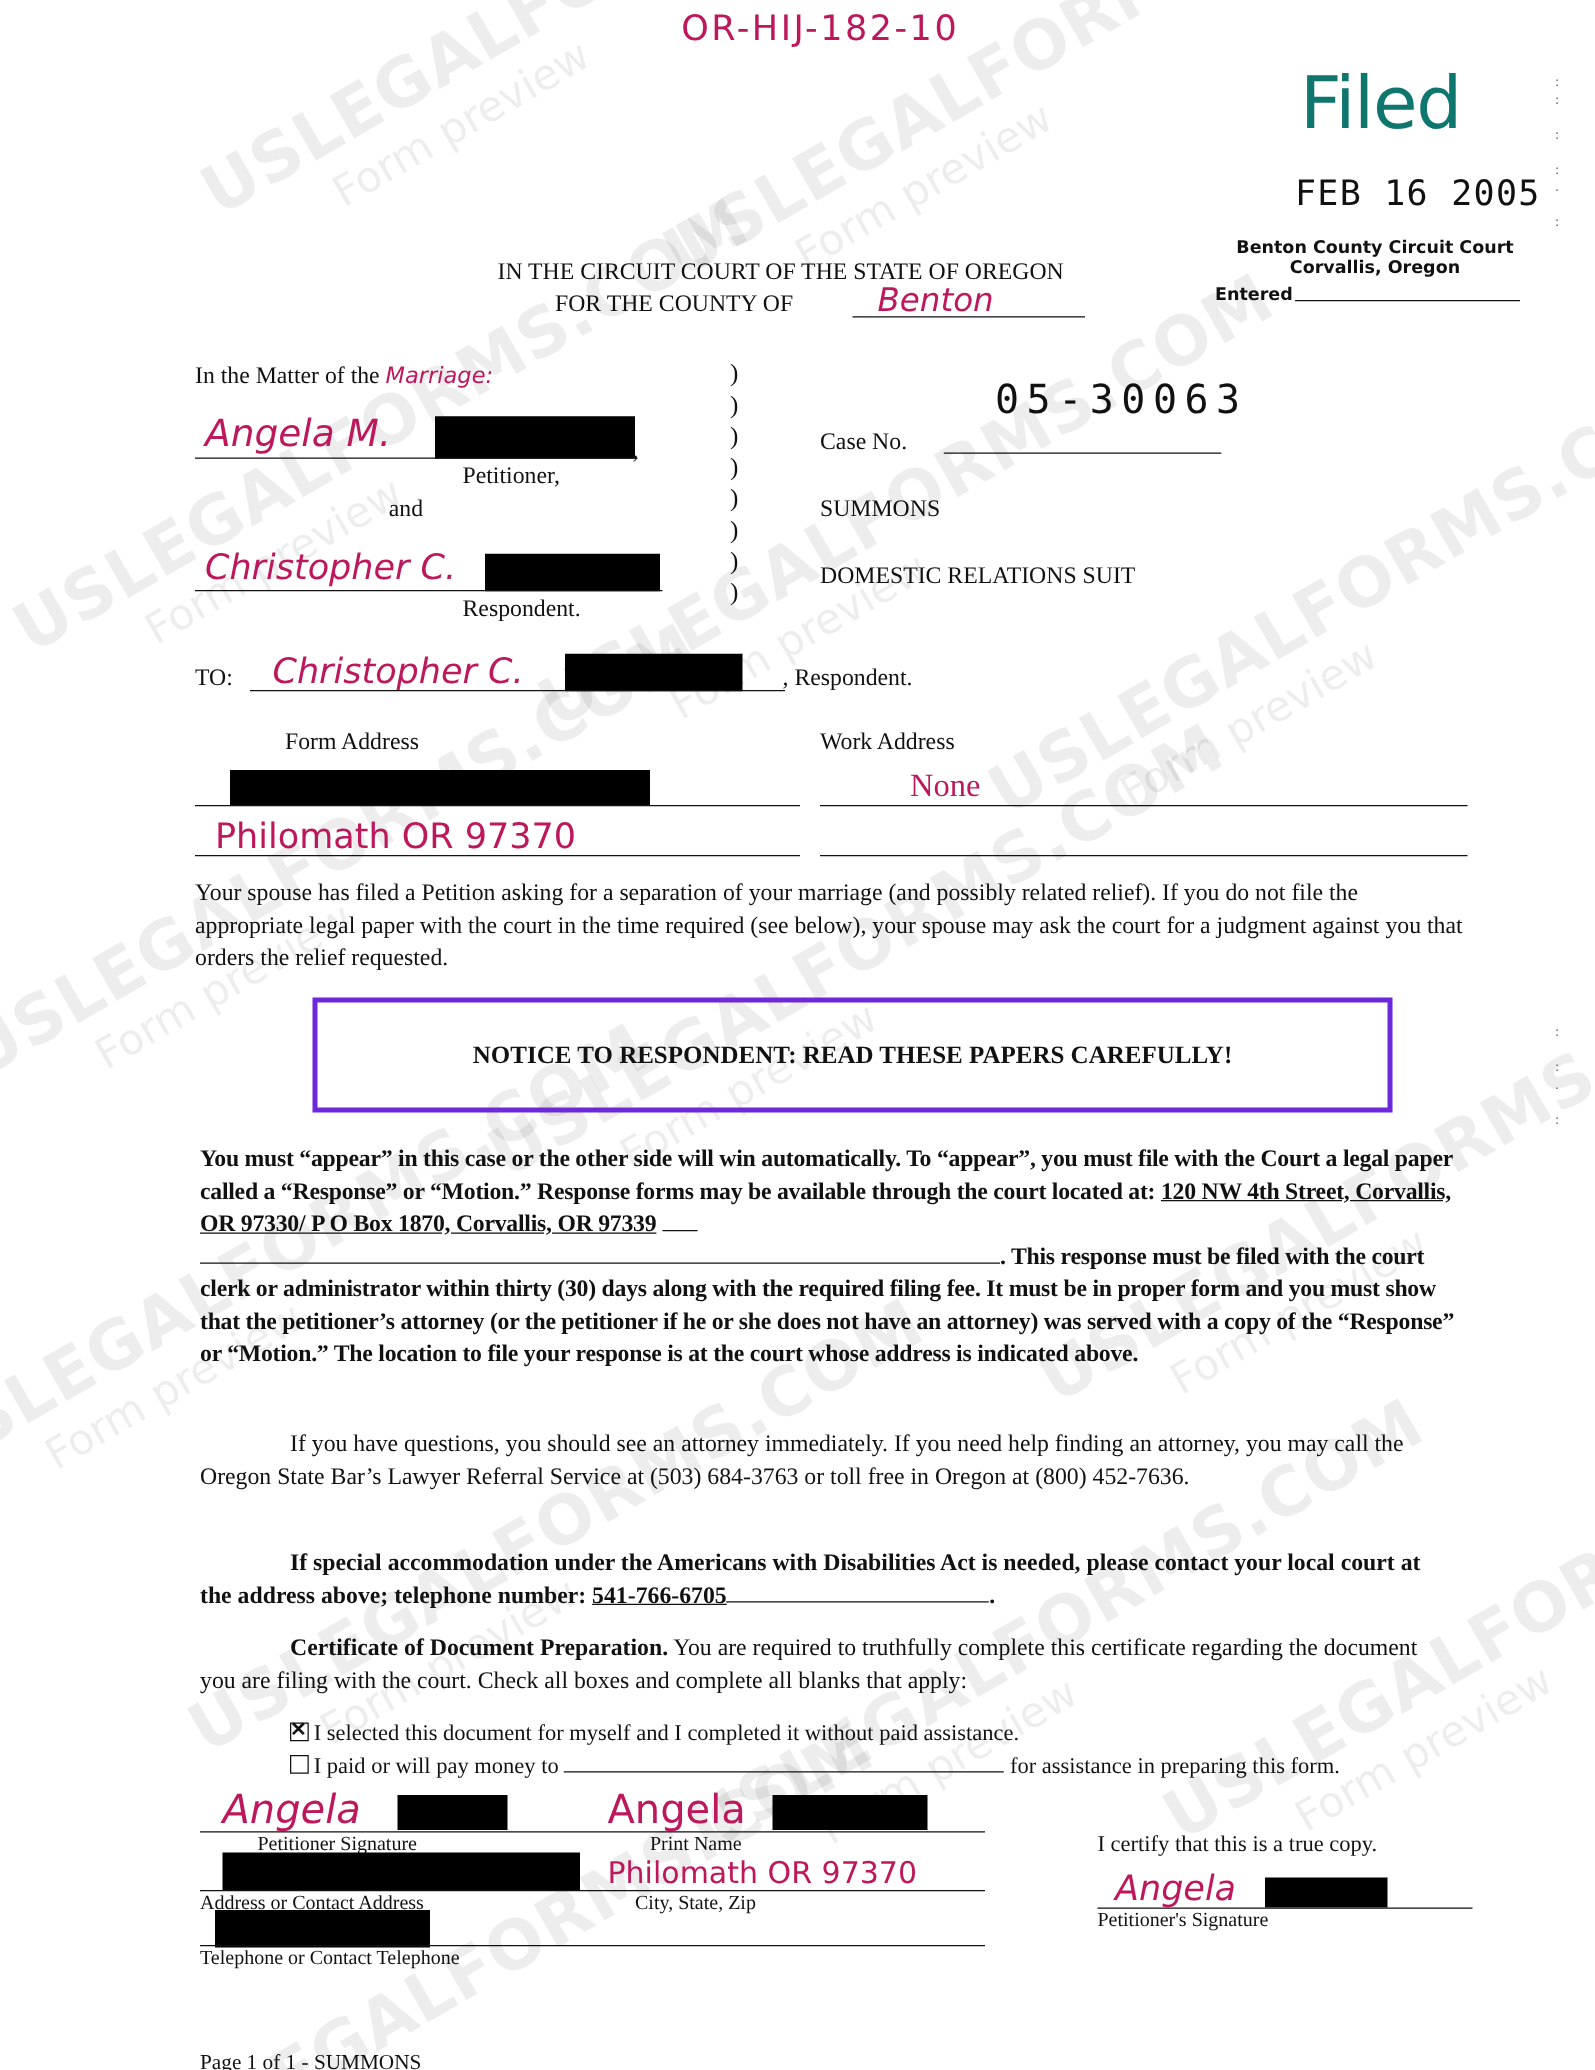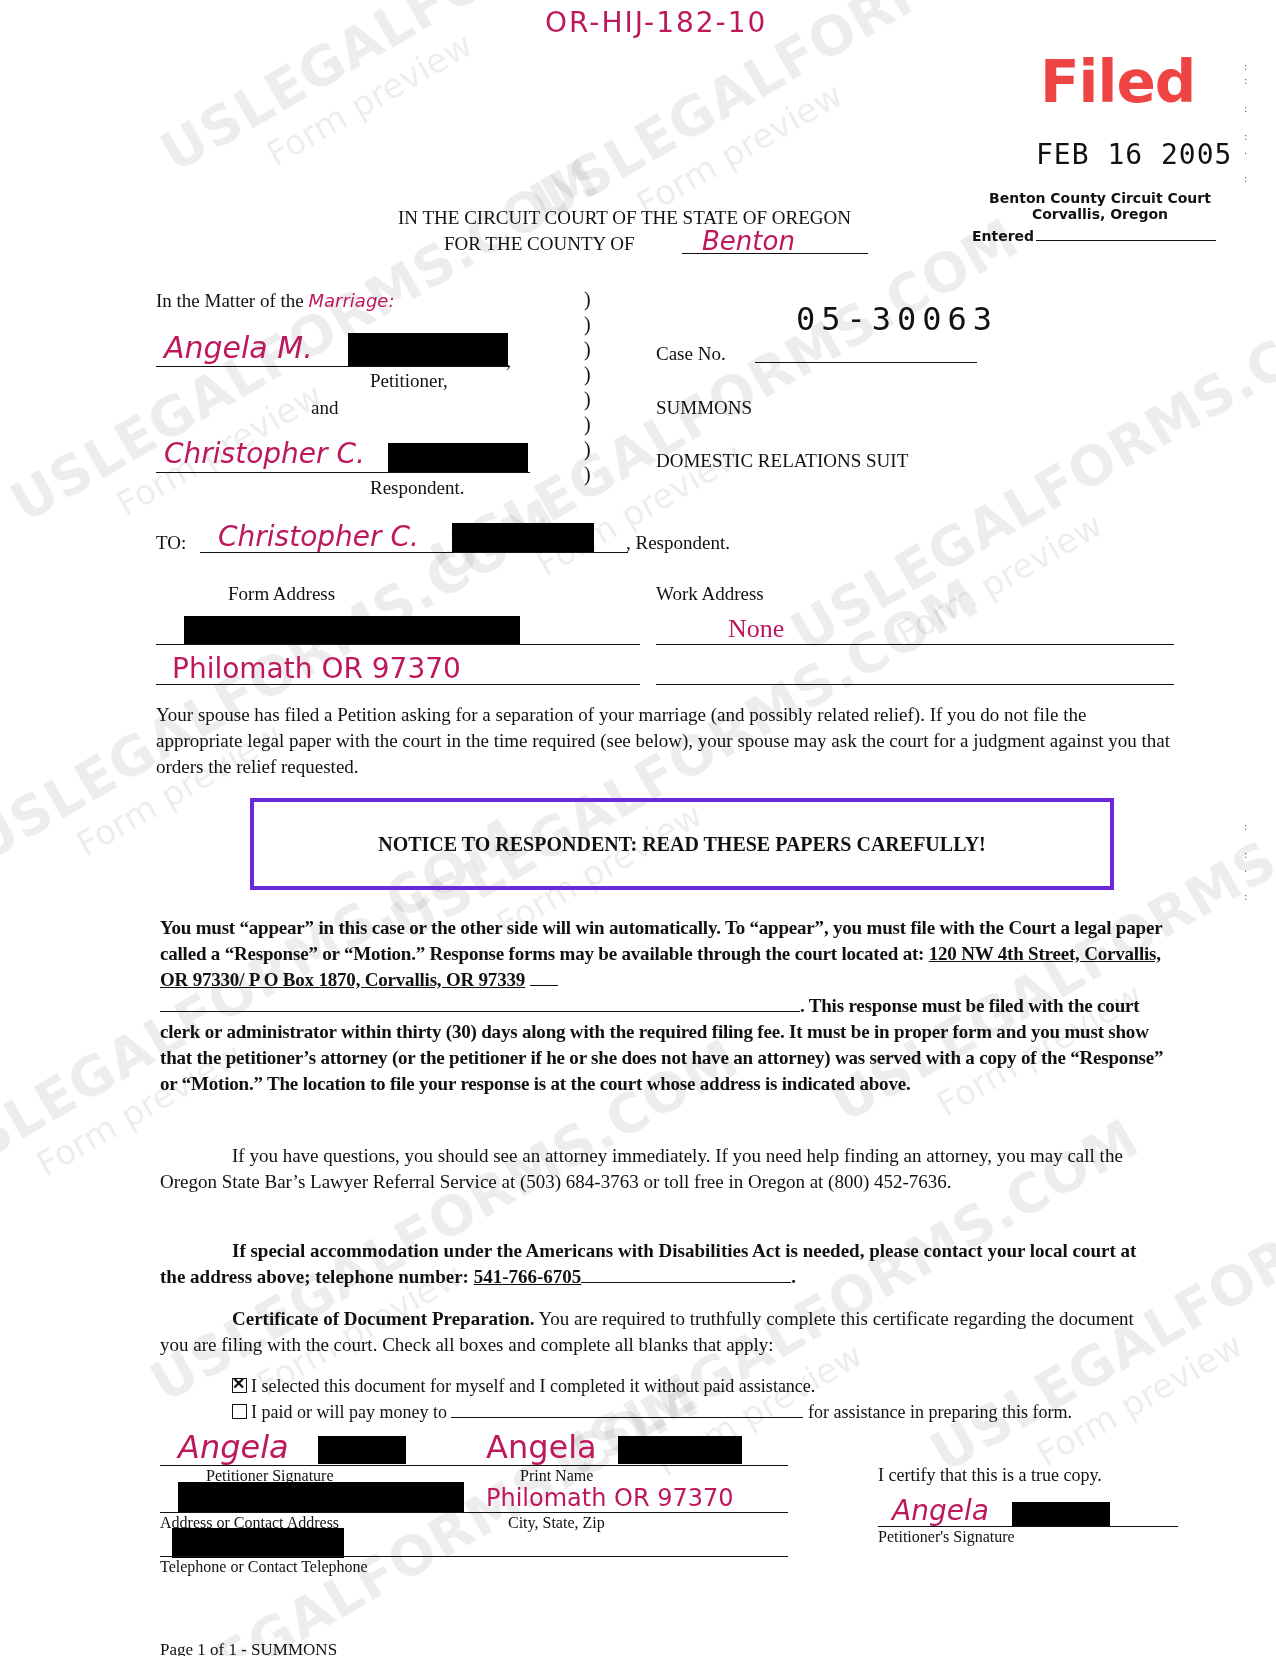--- a/index.html
+++ b/index.html
@@ -9,21 +9,21 @@
   .wm { position: absolute; color: rgba(0,0,0,0.07); font-family: "DejaVu Sans", sans-serif; font-weight: bold;
         transform: rotate(-30deg); transform-origin: left top; white-space: nowrap; pointer-events: none; }
   .wm .big { font-size: 54px; letter-spacing: 1px; display: block; }
   .wm .small { font-size: 34px; font-weight: normal; display: block; margin-left: 90px; }
   .hand { font-family: "DejaVu Sans", sans-serif; font-style: italic; color: #be185d; }
   .t { font-size: 19px; white-space: nowrap; }
   .line { position: absolute; border-bottom: 1.5px solid #111; }
   .redact { position: absolute; background: #000; }
   .bold { font-weight: bold; }
   .para { position: absolute; font-size: 19px; line-height: 26px; }
-  .stamp-filed { font-family: "DejaVu Sans", sans-serif; font-weight: bold; font-size: 58px; letter-spacing: -1px; color: #ef4444; }
+  .stamp-filed { font-family: "DejaVu Sans", sans-serif; font-weight: normal; font-size: 58px; letter-spacing: -1px; color: #0f766e; }
   .stamp-date { font-family: "DejaVu Sans Mono", monospace; font-size: 28px; letter-spacing: 1px; }
   .stamp-court { font-family: "DejaVu Sans", sans-serif; font-weight: bold; font-size: 14px; text-align: center; line-height: 16px; }
   .paren { position: absolute; font-size: 20px; line-height: 25px; }
   .notice-box { position: absolute; border: 4px solid #6d28d9; display: flex; align-items: center; justify-content: center; }
   .checkbox { display: inline-block; width: 13px; height: 13px; border: 1.5px solid #111; vertical-align: -1px; margin-right: 4px; position: relative; }
   .checkbox.checked::after { content: "✕"; position: absolute; left: -1px; top: -5px; font-size: 16px; font-weight: bold; }
   .dots { position: absolute; font-size: 10px; color: #555; line-height: 14px; font-family: "DejaVu Sans", sans-serif; }
 </style>
 </head>
 <body>

